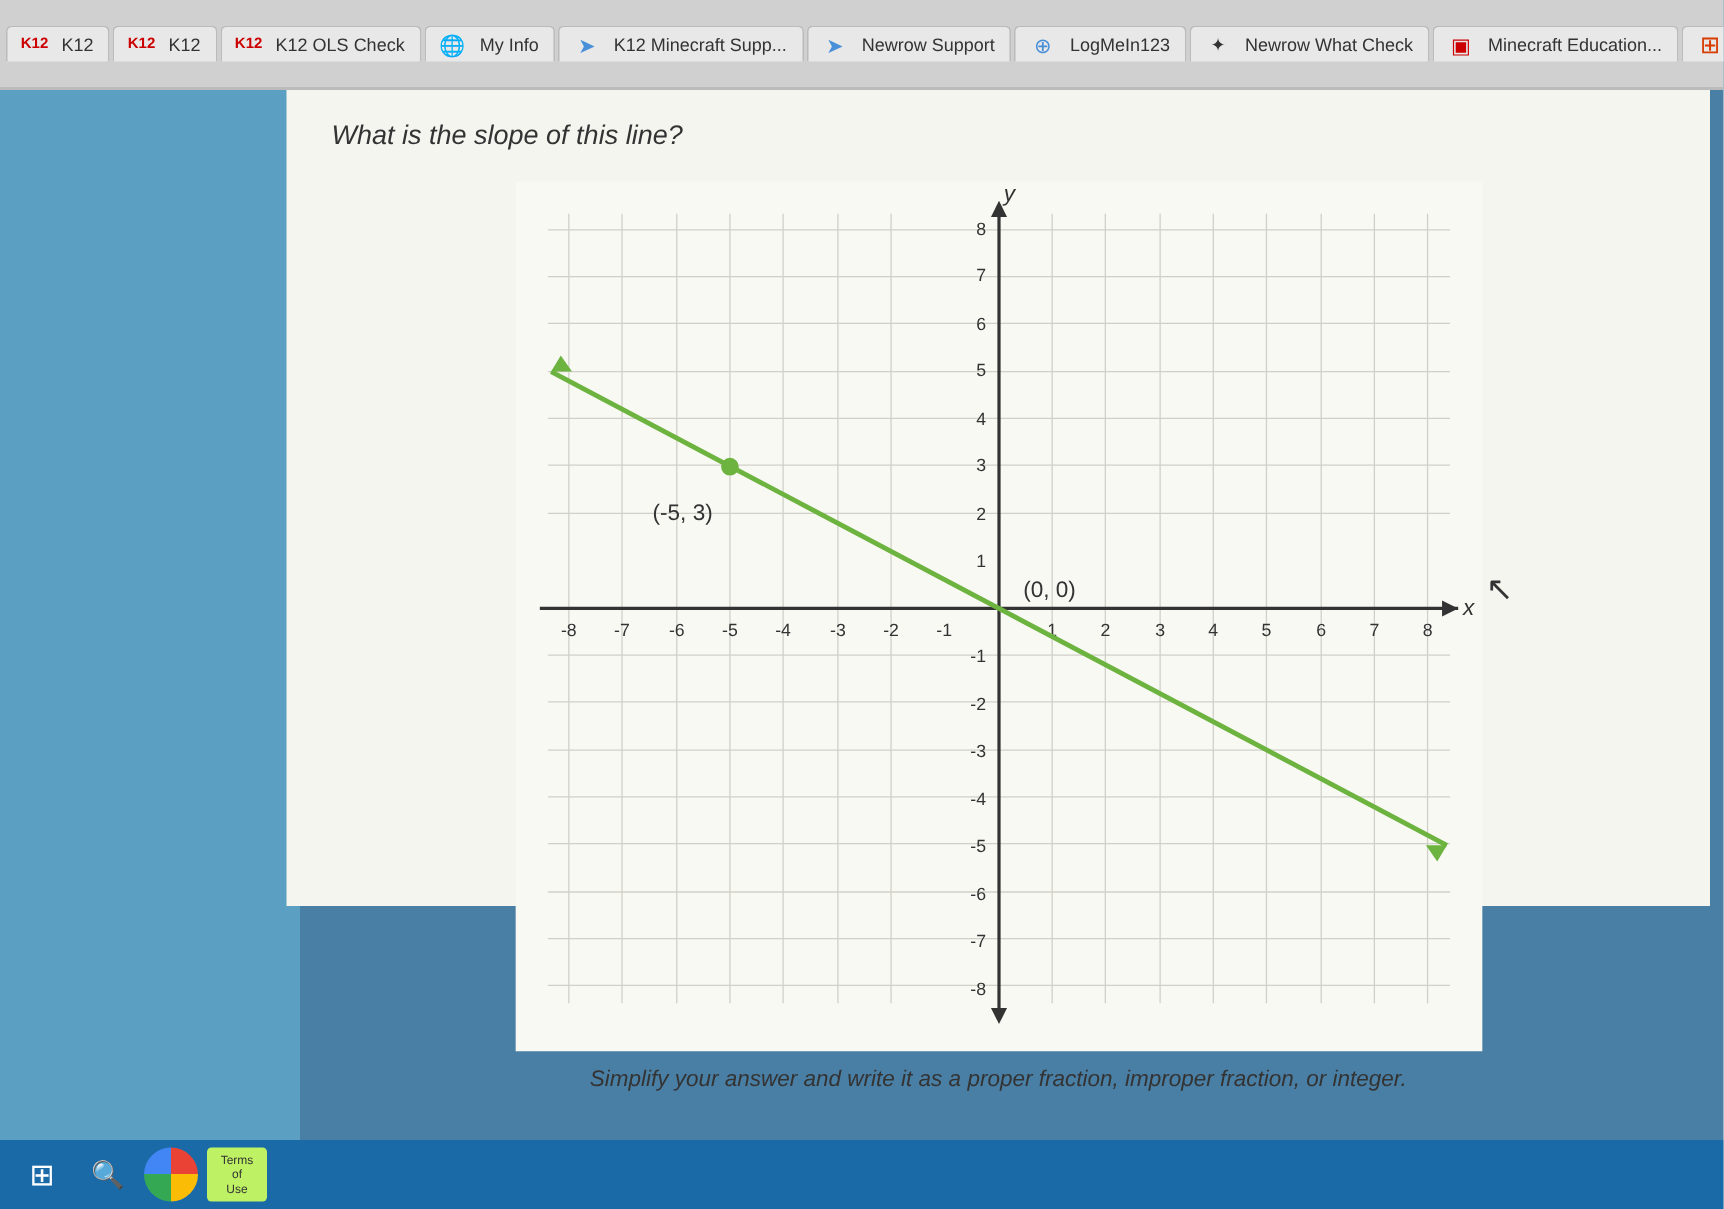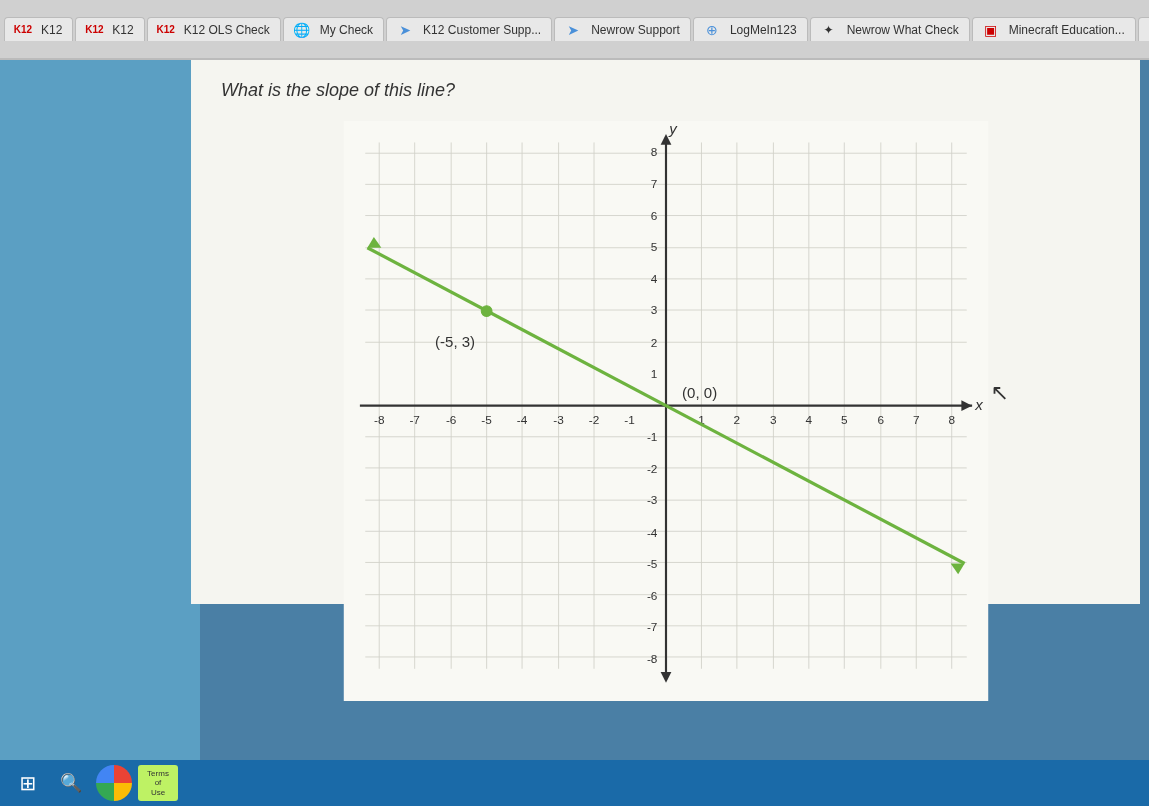--- a/index.html
+++ b/index.html
@@ -180,25 +180,25 @@
   <div class="tab-item">
     <span class="tab-icon" style="color:#cc0000;font-weight:bold;font-size:10px;">K12</span>
     <span>K12</span>
   </div>
   <div class="tab-item">
     <span class="tab-icon" style="color:#cc0000;font-weight:bold;font-size:10px;">K12</span>
     <span>K12 OLS Check</span>
   </div>
   <div class="tab-item">
     <span class="tab-icon">🌐</span>
-    <span>My Check</span>
+    <span>My Info</span>
   </div>
   <div class="tab-item">
     <span class="tab-icon" style="color:#4a90d9;">➤</span>
-    <span>K12 Customer Supp...</span>
+    <span>K12 Minecraft Supp...</span>
   </div>
   <div class="tab-item">
     <span class="tab-icon" style="color:#4a90d9;">➤</span>
     <span>Newrow Support</span>
   </div>
   <div class="tab-item">
     <span class="tab-icon" style="color:#4a90d9;">⊕</span>
     <span>LogMeIn123</span>
   </div>
   <div class="tab-item">
@@ -327,20 +327,21 @@
 
       <circle cx="133" cy="177" r="5" fill="#6db33f" stroke="#6db33f"></circle>
 
       <text x="85" y="210" font-size="14" fill="#333">(-5, 3)</text>
 
       <text x="315" y="258" font-size="14" fill="#333">(0, 0)</text>
 
     </svg>
   </div>
 
+  <div class="instruction-text">Simplify your answer and write it as a proper fraction, improper fraction, or integer.</div>
 </div>
 
 <div class="cursor">↖</div>
 
 <div id="taskbar">
   <div class="taskbar-btn">
     <span style="font-size:20px; color:white;">⊞</span>
   </div>
   <div class="taskbar-search">
     <span>🔍</span>

